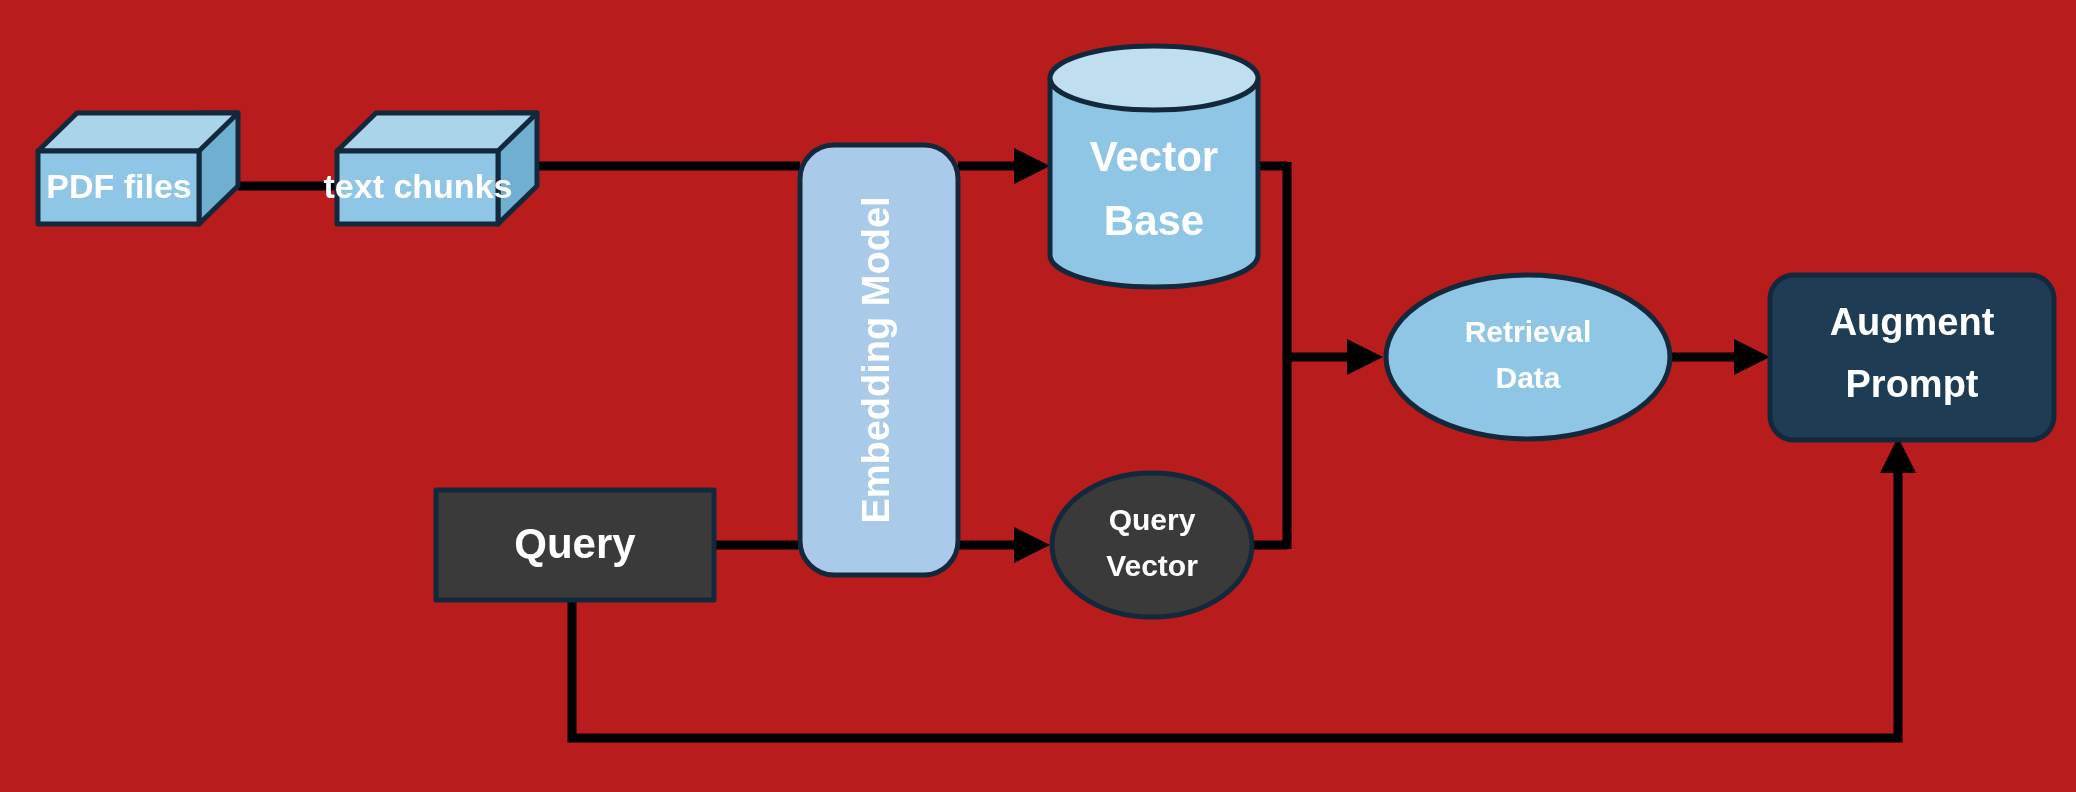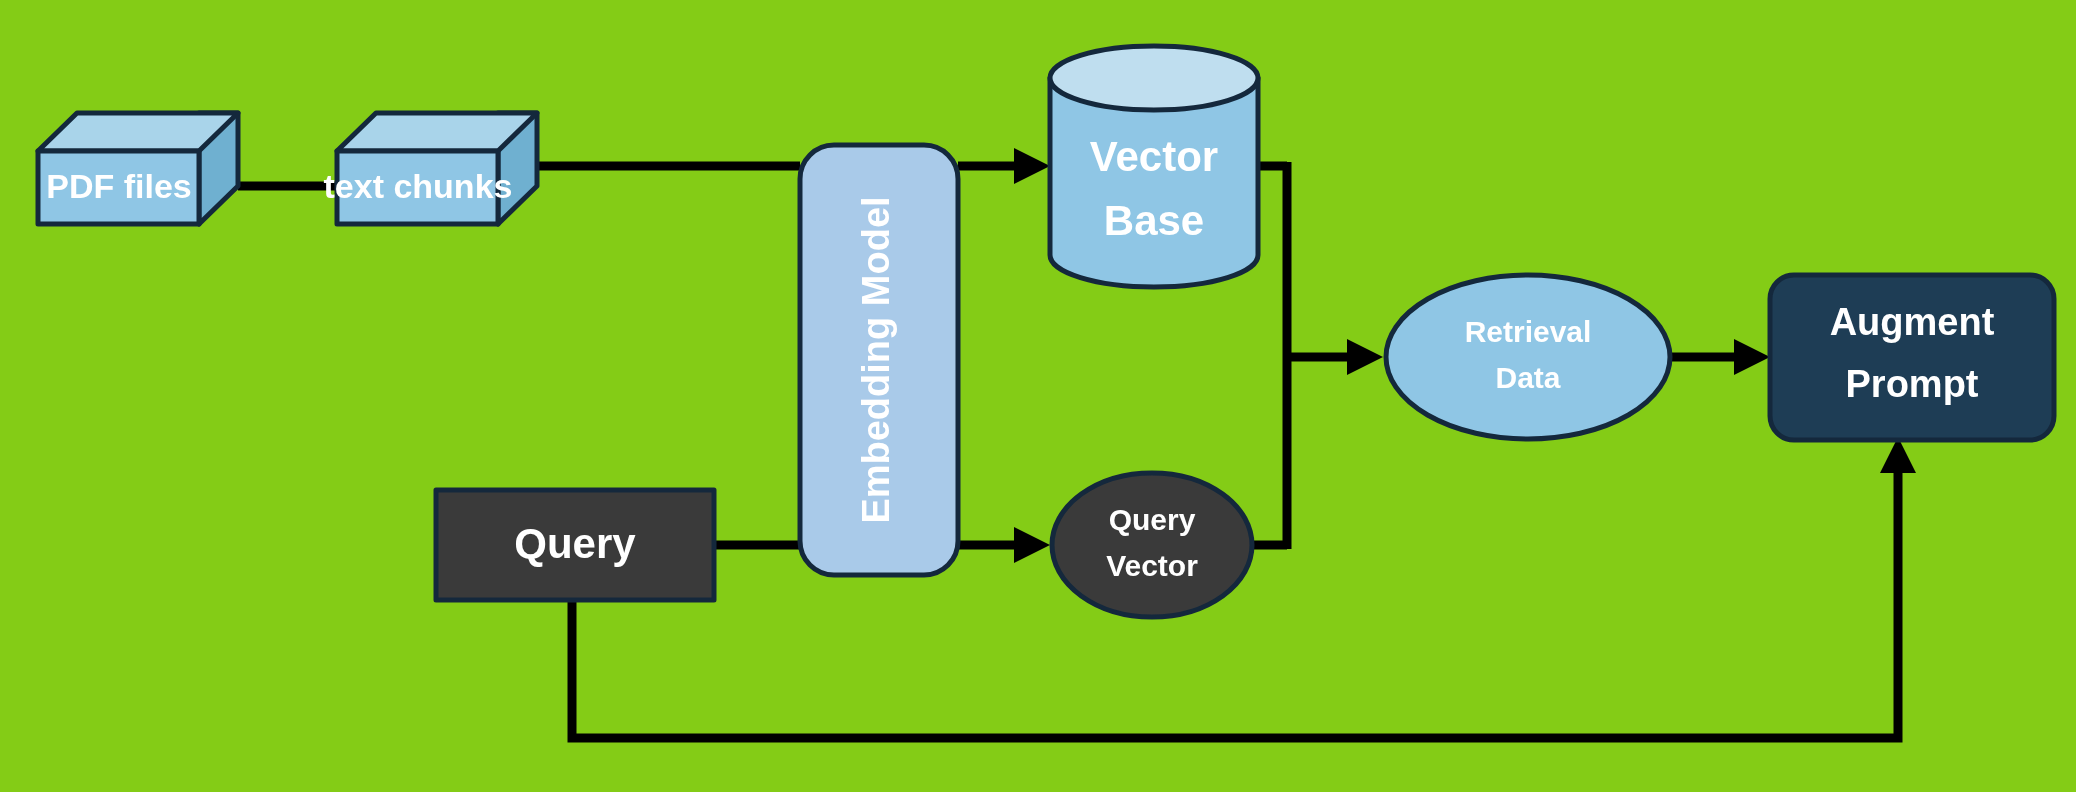--- a/index.html
+++ b/index.html
@@ -10,21 +10,21 @@
   body {
     width: 2076px;
     height: 792px;
     font-family: "Liberation Sans", sans-serif;
     overflow: hidden;
   }
   #diagram-root {
     position: relative;
     width: 2076px;
     height: 792px;
-    background: #84cc16;
+    background: #b91c1c;
   }
   svg#flow-svg {
     display: block;
     width: 2076px;
     height: 792px;
   }
   .node-label {
     font-family: "Liberation Sans", sans-serif;
     font-weight: bold;
     fill: #ffffff;

